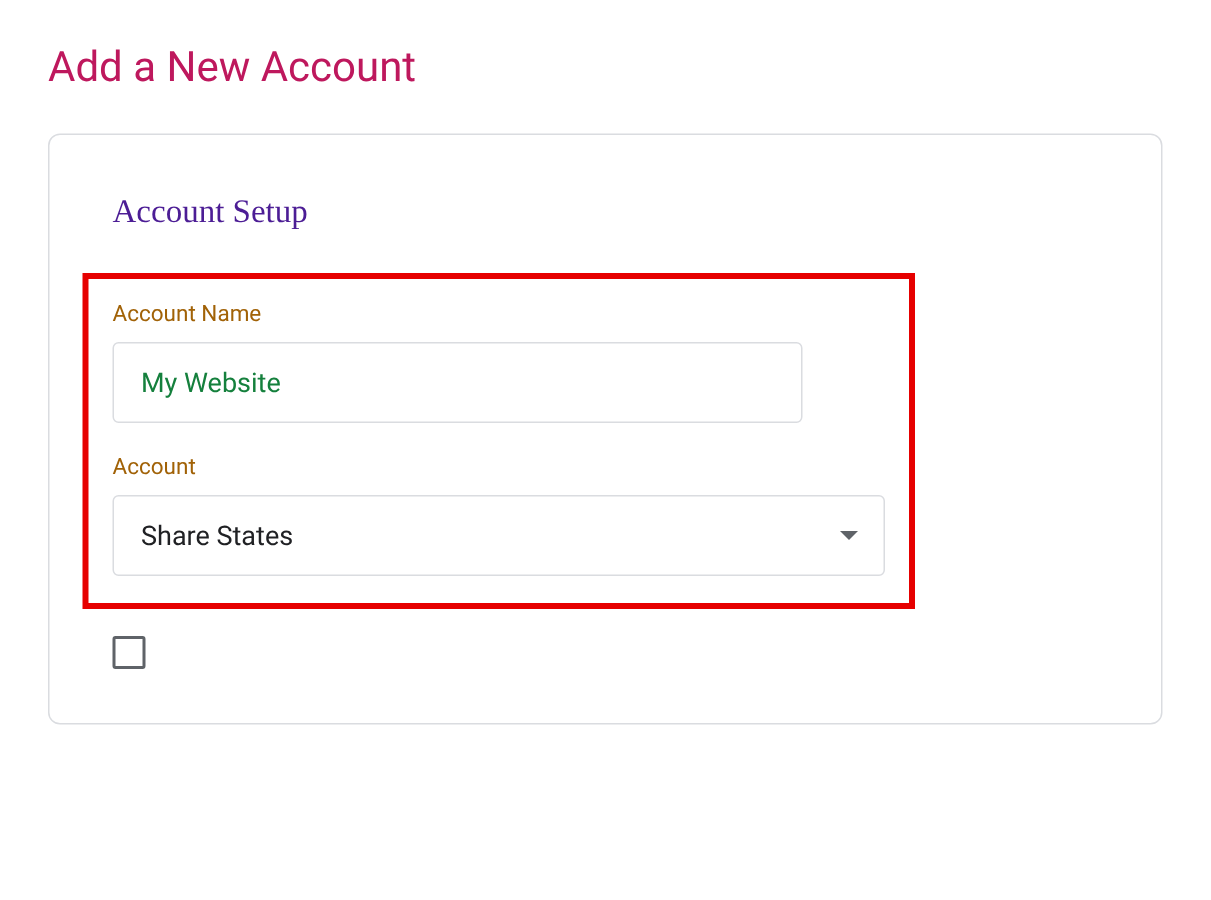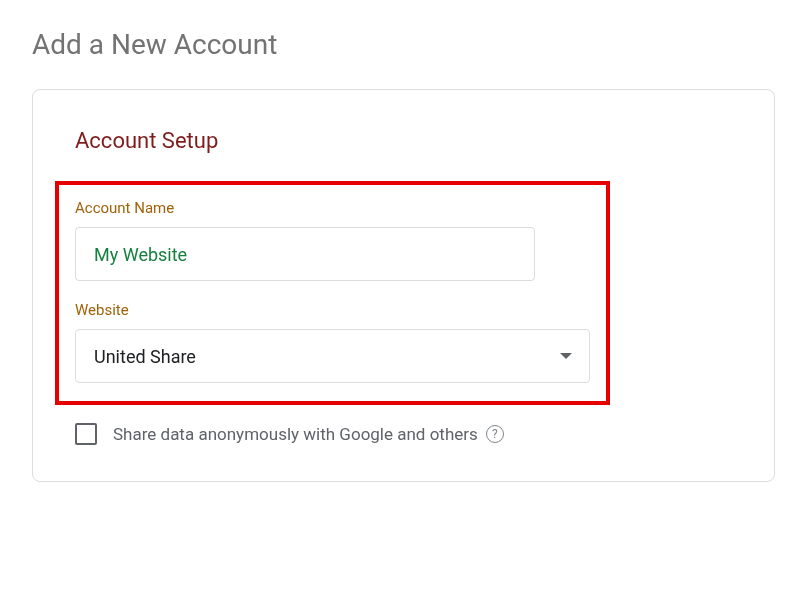--- a/index.html
+++ b/index.html
@@ -11,33 +11,34 @@
       font-family: 'Google Sans', Roboto, Arial, sans-serif;
       background: #fff;
       width: 807px;
       height: 600px;
       padding: 28px 32px;
       color: #202124;
     }
     .page-title {
       font-size: 28px;
       font-weight: 400;
-      color: #737373;
+      color: #be185d;
       margin-bottom: 28px;
     }
     .card {
       border: 1px solid #dadce0;
       border-radius: 8px;
       padding: 38px 42px 36px 42px;
     }
     .section-title {
       font-size: 22px;
       font-weight: 400;
-      color: #7f1d1d;
+      color: #4c1d95;
       margin-bottom: 28px;
+      font-family: Liberation Serif, serif;
     }
     .highlight-box {
       border: 4px solid #e60000;
       padding: 14px 16px 18px 16px;
       margin-left: -20px;
       margin-right: 122px;
       margin-bottom: 18px;
     }
     .field-group {
       margin-bottom: 20px;
@@ -133,30 +134,26 @@
 <div class="card">
   <h2 class="section-title">Account Setup</h2>
 
   <div class="highlight-box">
     <div class="field-group">
       <label class="field-label">Account Name</label>
       <input type="text" class="text-input" value="My Website" style="">
     </div>
 
     <div class="field-group">
-      <label class="field-label">Website</label>
+      <label class="field-label">Account</label>
       <div class="select-wrap">
         <div class="select-input">
-          <span>United Share</span>
+          <span>Share States</span>
         </div>
         <span class="dropdown-caret"></span>
       </div>
     </div>
   </div>
 
   <div class="checkbox-row">
     <div class="checkbox"></div>
-    <span class="checkbox-label">
-      <span>Share data anonymously with Google and others</span>
-      <span class="help-icon">?</span>
-    </span>
   </div>
 </div>
 
 </body></html>

